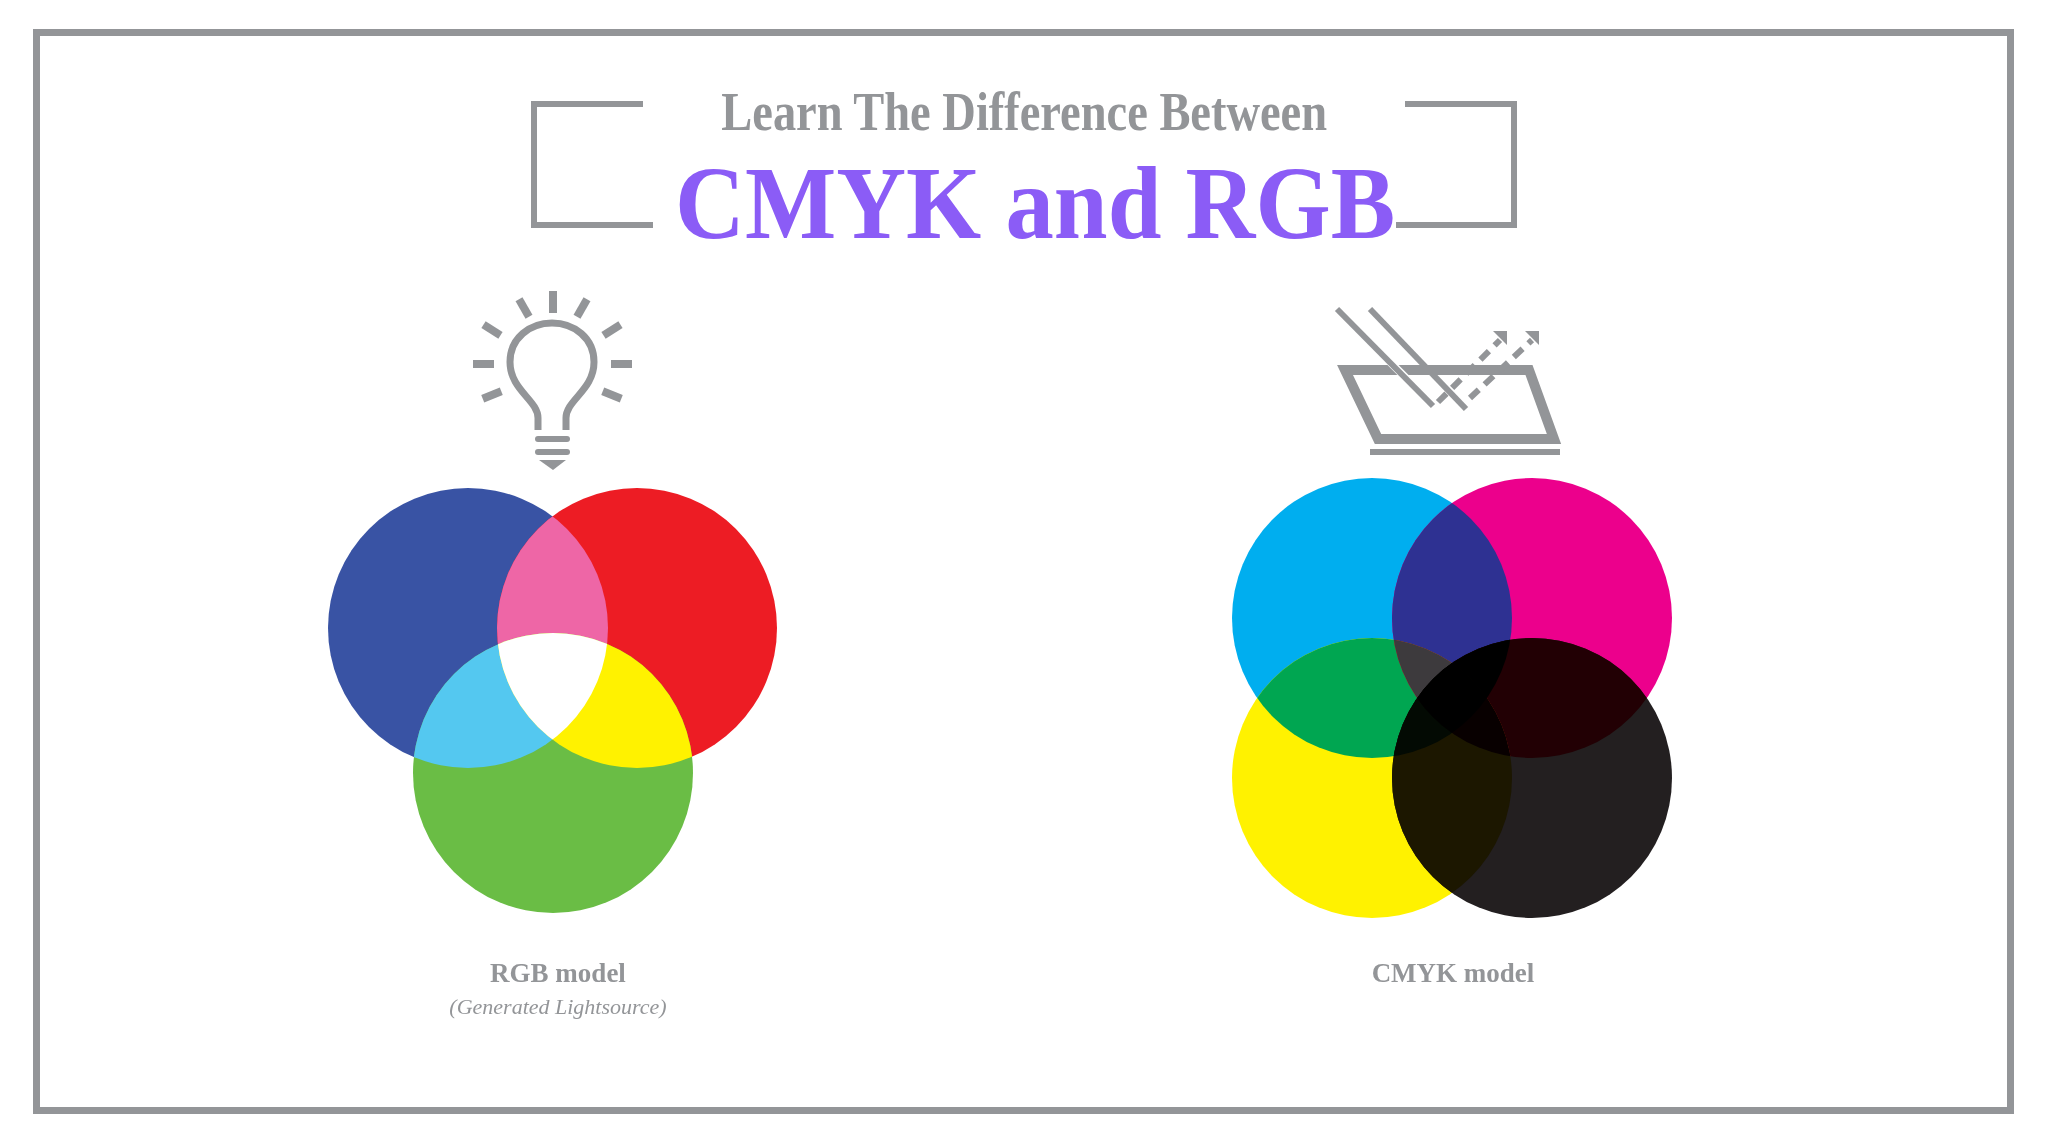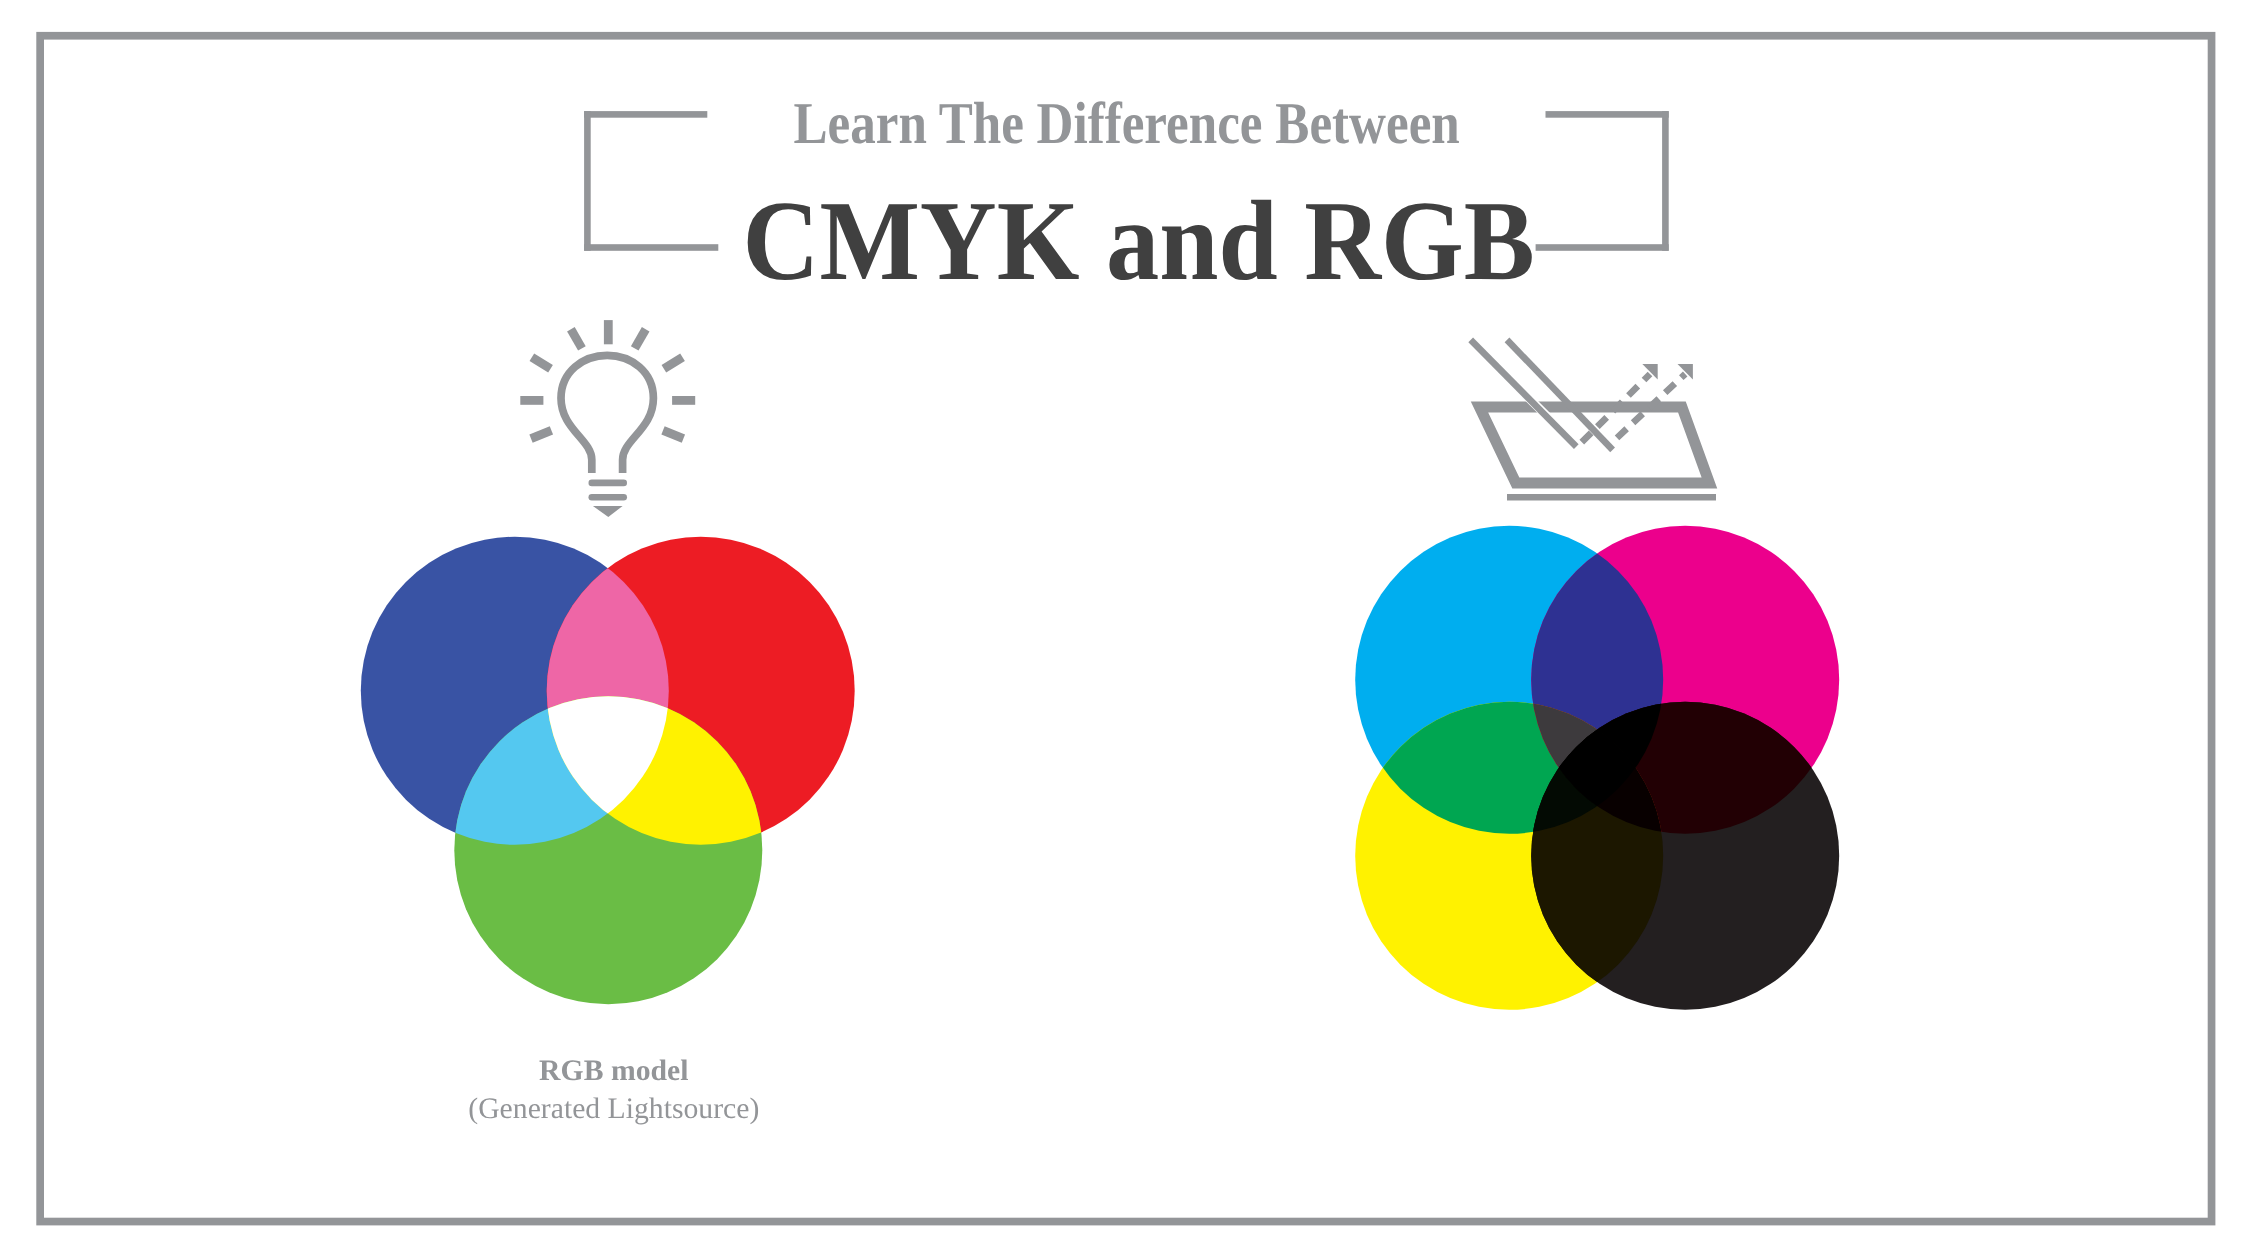--- a/index.html
+++ b/index.html
@@ -42,24 +42,24 @@
       margin-top: 14px;
     }
     .title-top span, .title-main span {
       display: inline-block;
       transform-origin: center center;
     }
     .title-top span { transform: scaleX(0.86); }
     .title-main {
       position: absolute;
       left: 648px;
-      top: 160px;
+      top: 143px;
       width: 752px;
       height: 120px;
-      color: #404040;
+      color: #8b5cf6;
       font-weight: bold;
       font-size: 104px;
       line-height: 120px;
       white-space: nowrap;
       text-align: right;
     }
     .title-main span { transform: scaleX(0.93); }
     .icon {
       position: absolute;
     }
@@ -74,22 +74,23 @@
     }
     .label .name {
       display: block;
       font-weight: bold;
       font-size: 27px;
       line-height: 34px;
       text-align: center;
     }
     .label .sub {
       display: block;
-      font-size: 27px;
+      font-size: 22px;
       line-height: 34px;
+      font-style: italic;
     }
   </style>
 </head>
 <body>
 
 <div class="frame"></div>
 
 <div>
   <div class="bracket-line" style="left:531px; top:101px; width:112px; height:6px;"></div>
   <div class="bracket-line" style="left:531px; top:101px; width:6px; height:127px;"></div>
@@ -231,13 +232,14 @@
       </g>
     </g>
   </g>
 </svg>
 
 <div class="label" style="left:358px; top:956px;">
   <span class="name">RGB model</span>
   <span class="sub">(Generated Lightsource)</span>
 </div>
 <div class="label" style="left:1253px; top:956px;">
+  <span class="name">CMYK model</span>
 </div>
 
 </body></html>

